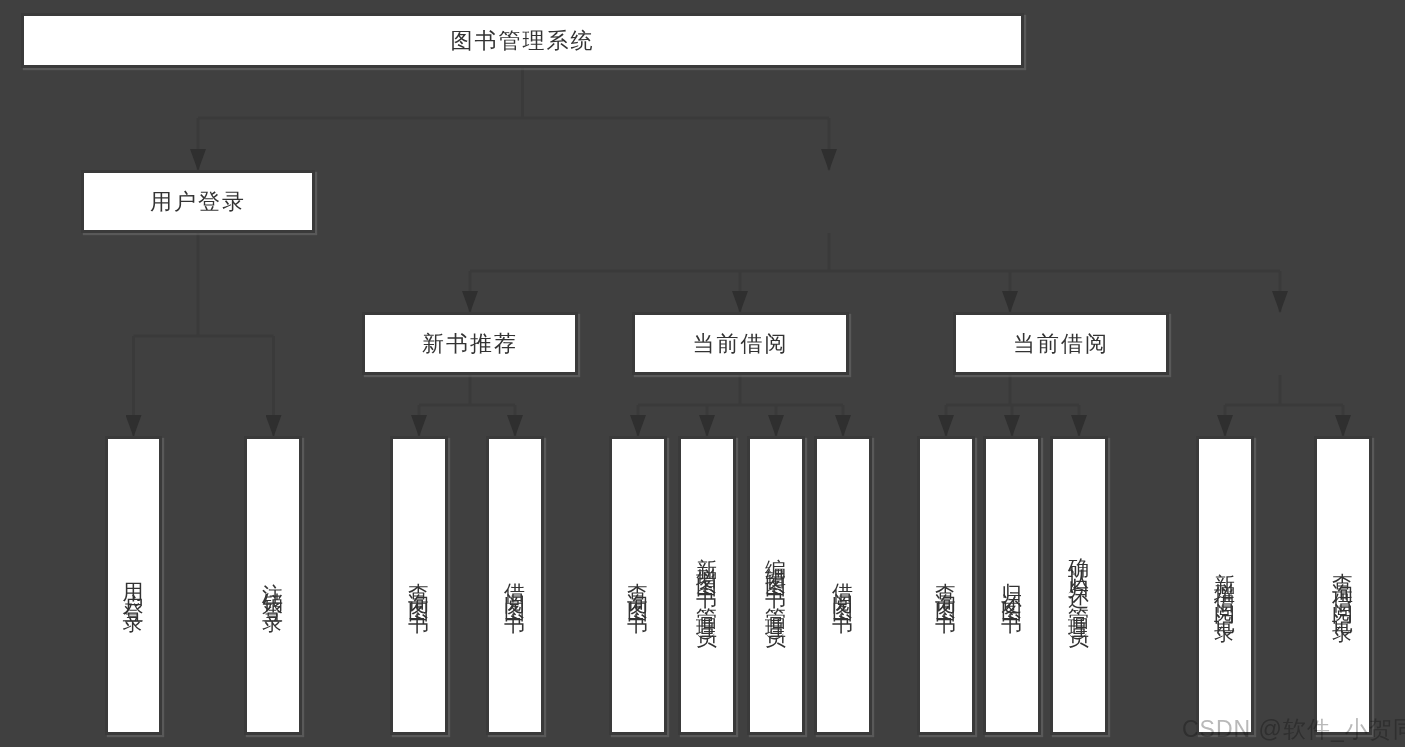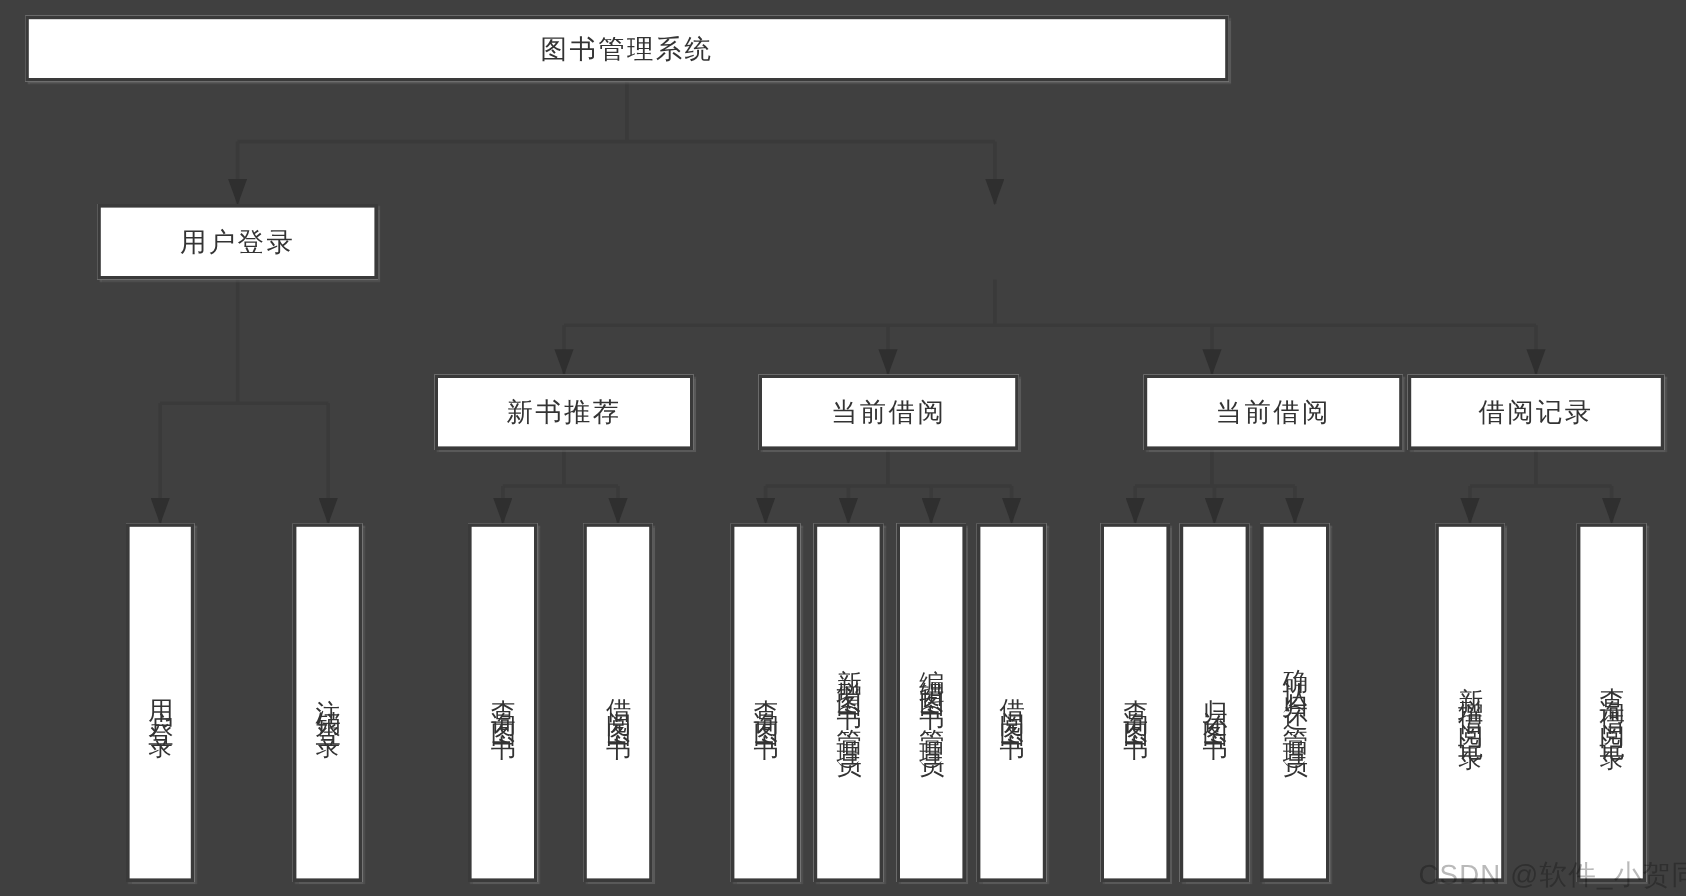--- a/index.html
+++ b/index.html
@@ -119,23 +119,20 @@
 
   <div class="node" style="left:362px; top:312px; width:216px; height:63px;">
     <span class="lbl">新书推荐</span>
   </div>
   <div class="node" style="left:632px; top:312px; width:217px; height:63px;">
     <span class="lbl">当前借阅</span>
   </div>
   <div class="node" style="left:953px; top:312px; width:216px; height:63px;">
     <span class="lbl">当前借阅</span>
   </div>
-  <div class="node" style="left:1173px; top:312px; width:214px; height:63px;">
-    <span class="lbl">借阅记录</span>
-  </div>
 
   <div class="node leaf" style="left:105px; top:436px; width:57px; height:299px;">
     <span class="lbl">用户登录</span>
   </div>
   <div class="node leaf" style="left:244px; top:436px; width:58px; height:299px;">
     <span class="lbl">注销登录</span>
   </div>
 
   <div class="node leaf" style="left:390px; top:436px; width:58px; height:299px;">
     <span class="lbl">查询图书</span>

